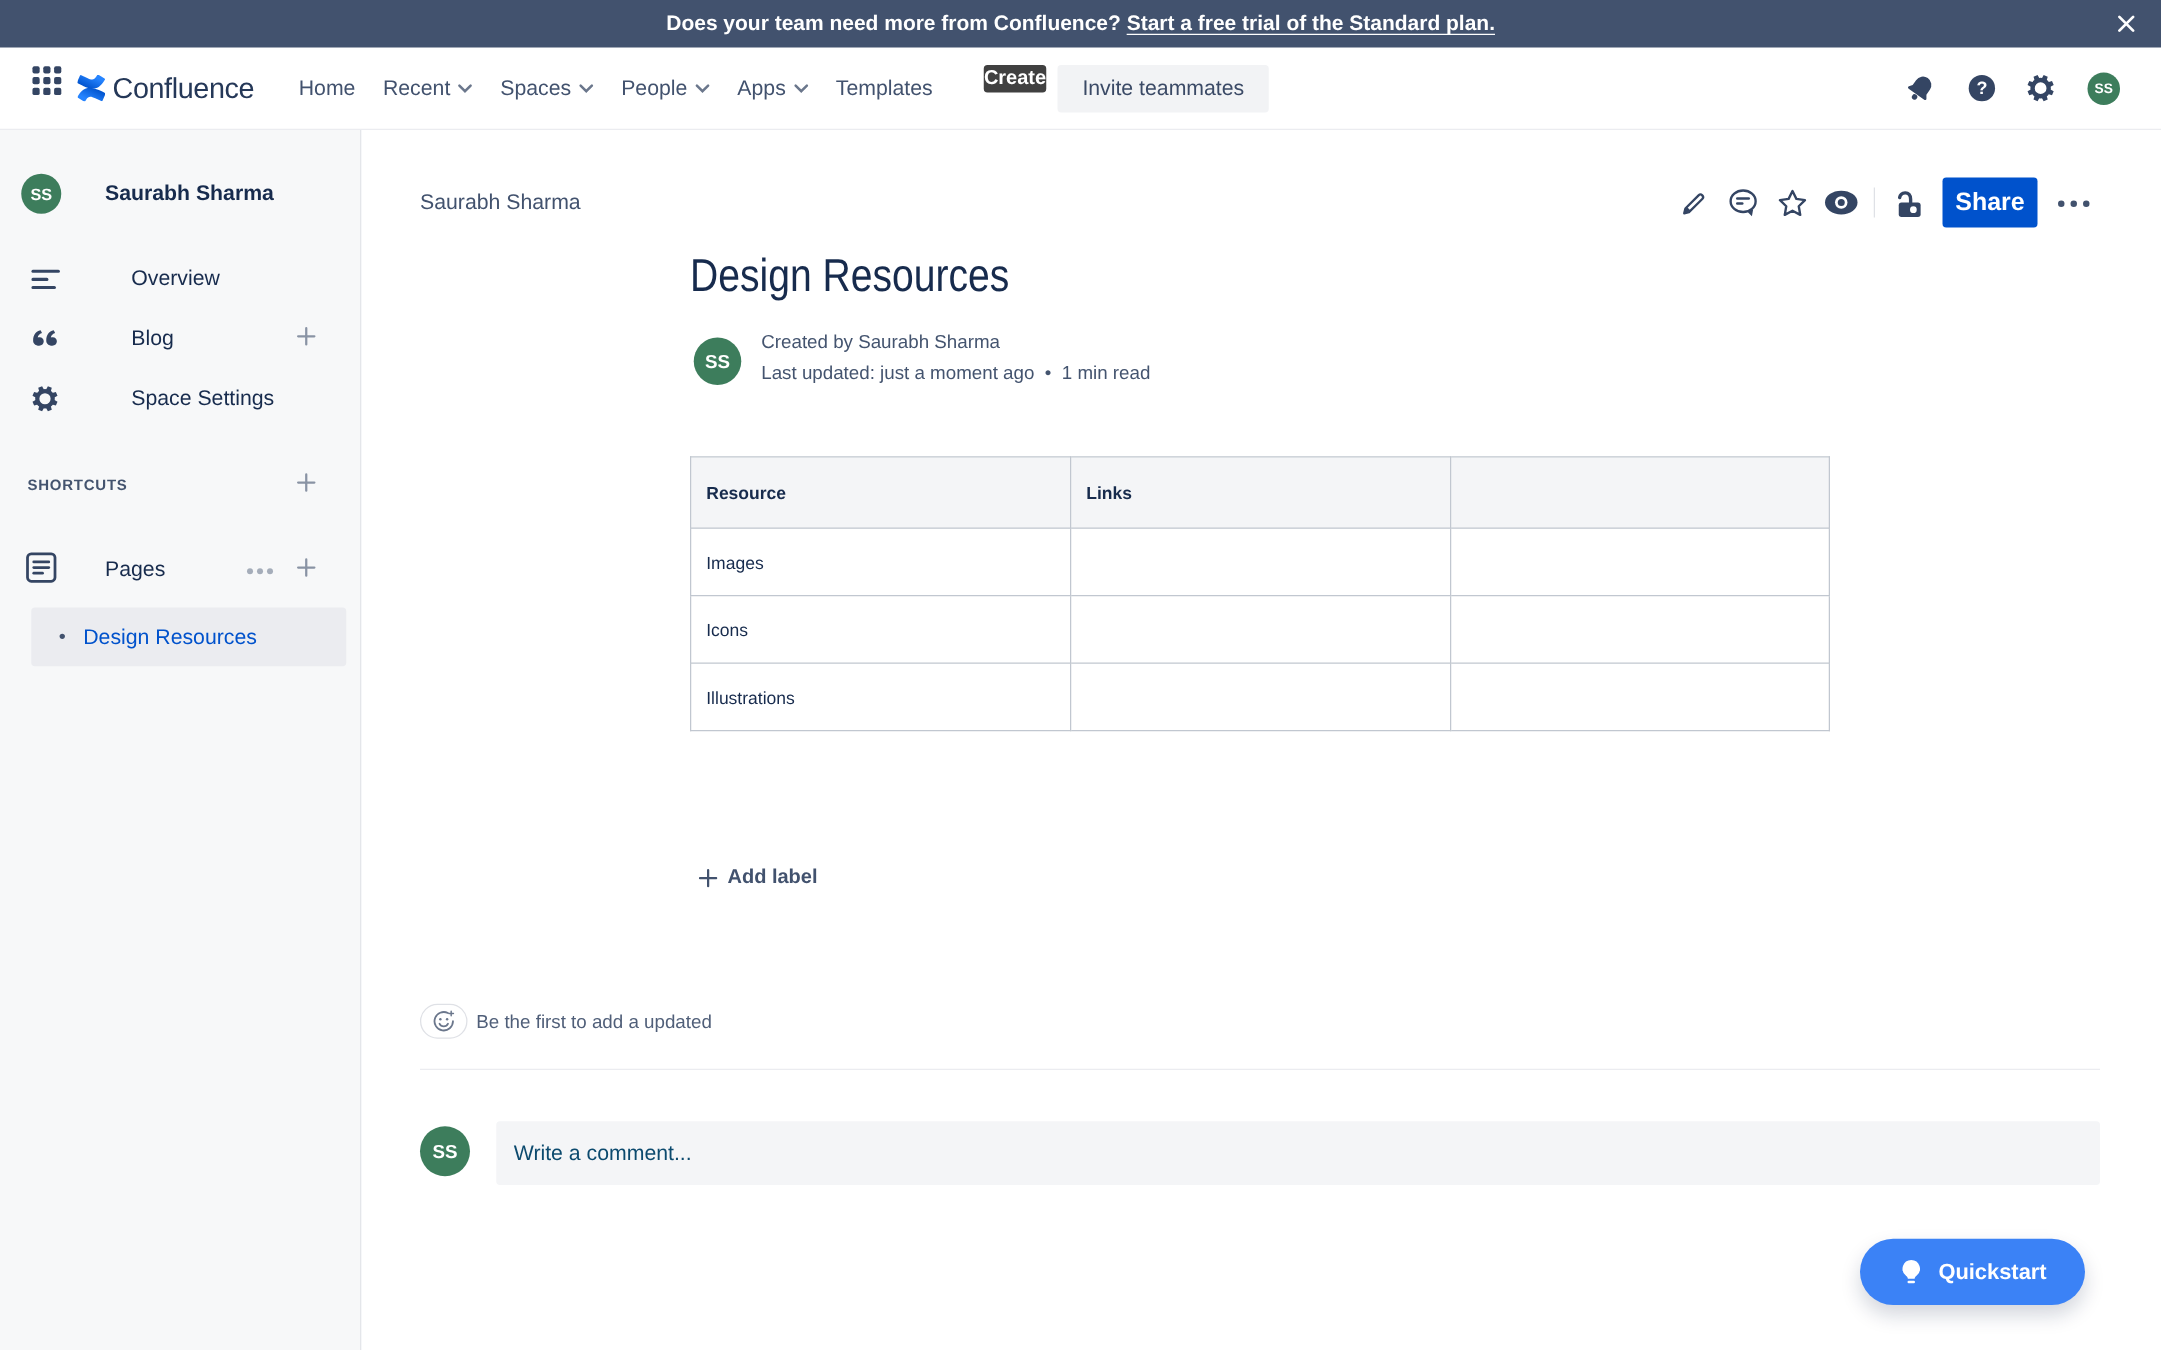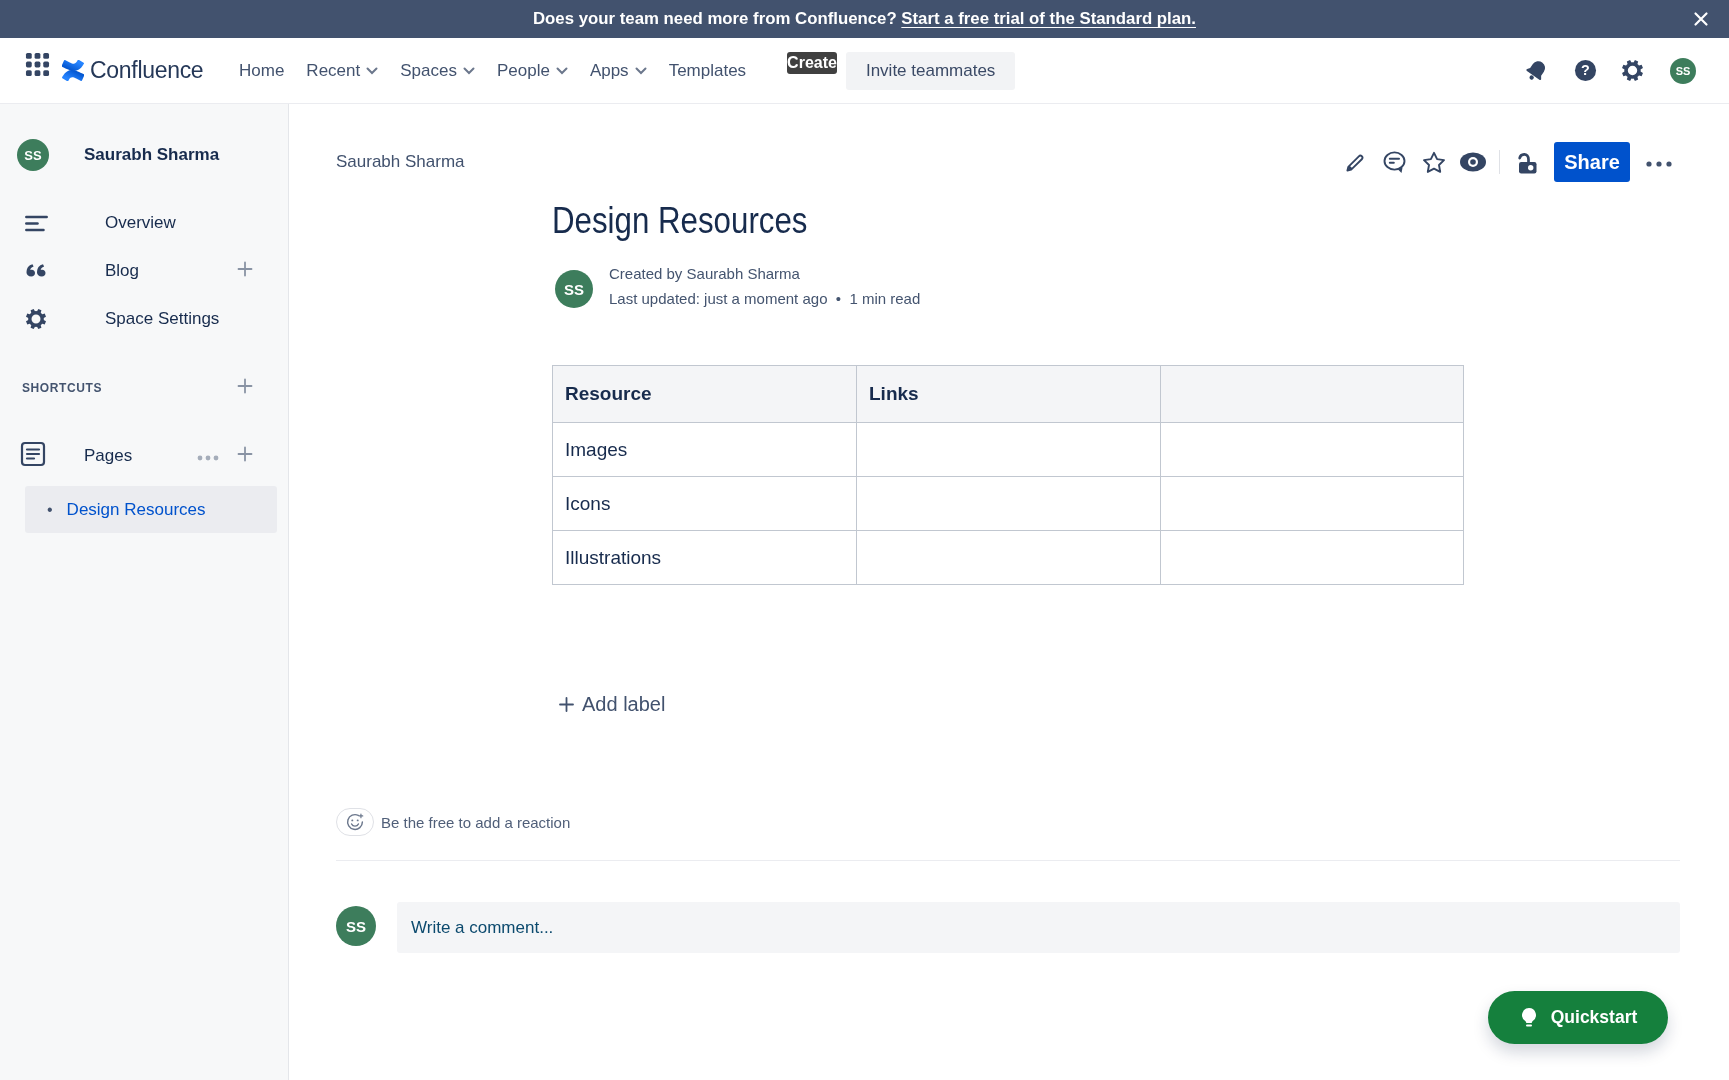--- a/index.html
+++ b/index.html
@@ -74,37 +74,37 @@
   margin-left:8px; }
 .dots3 { margin-left:12px; width:34px; text-align:center; }
 .bodycol { width:912px; margin-left:262px; }
 h1 { font-size:37px; font-weight:500; color:#172B4D; letter-spacing:0;
   margin-top:18px; transform:scaleX(0.845); transform-origin:left; white-space:nowrap; }
 .byline { display:flex; align-items:flex-start; margin-top:28px; padding-left:3px; height:40px; }
 .av40 { width:40px; height:40px; font-size:15px; flex:none; }
 .av38 { width:38px; height:38px; font-size:15px; flex:none; }
 .byline .txt { margin-left:16px; font-size:15px; color:#44546F; line-height:25px; margin-top:-9px; }
 table { border-collapse:collapse; margin-top:55px; width:912px; table-layout:fixed; }
-th,td { border:1px solid #C1C7D0; font-size:19px; color:#172B4D; text-align:left;
+th,td { border:1px solid #C1C7D0; font-size:14px; color:#172B4D; text-align:left;
   padding:0 0 0 12px; height:54px; vertical-align:middle; }
 th { background:#F4F5F7; height:57px; font-weight:700; }
 .addlabel { display:flex; align-items:center; margin-top:108px; color:#42526E;
-  font-size:20px; padding-left:7px; }
+  font-size:16px; padding-left:7px;font-weight:bold; }
 .lowzone { padding:0 49px 0 46px; }
 .reactrow { display:flex; align-items:center; margin-top:92px; }
 .pill { width:38px; height:28px; border:1px solid #DFE1E6; border-radius:14px;
   display:flex; align-items:center; justify-content:center; }
 .reactrow .t { margin-left:7px; font-size:15px; color:#505F79; }
 .hr { height:1px; background:#EBECF0; margin-top:24px; }
 .commentrow { display:flex; align-items:flex-start; margin-top:41px; }
 .commentrow .avatar { margin-top:4px; }
 .cinput { flex:1; margin-left:21px; height:51px; background:#F4F5F7; border-radius:3px;
   display:flex; align-items:center; padding-left:14px; color:#0c4a6e; font-size:17px; }
 .quickstart { position:absolute; right:61px; bottom:36px; width:180px; height:53px;
-  background:#15803d; border-radius:27px; color:#fff; display:flex; align-items:center;
+  background:#3b82f6; border-radius:27px; color:#fff; display:flex; align-items:center;
   justify-content:center; font-size:17.5px; font-weight:600;
   box-shadow:0 8px 16px rgba(9,30,66,0.18); }
 .quickstart svg { margin-right:12px; }
 </style>
 </head>
 <body>
 <div class="banner">
   <span>Does your team need more from Confluence?&nbsp;<a>Start a free trial of the Standard plan.</a></span>
   <span class="close">
     <svg width="16" height="16" viewBox="0 0 16 16">
@@ -350,21 +350,21 @@
     <div class="reactrow">
       <span class="pill">
           <svg width="18" height="18" viewBox="0 0 20 20">
             <path d="M18.2 10 a8.2 8.2 0 1 1-4.5-7.3" fill="none" stroke="#6B778C" stroke-width="1.6" stroke-linecap="round"></path>
             <circle cx="7" cy="8.2" r="1.1" fill="#6B778C"></circle>
             <circle cx="13" cy="8.2" r="1.1" fill="#6B778C"></circle>
             <path d="M6.2 12.2 a4.2 4.2 0 0 0 7.6 0" fill="none" stroke="#6B778C" stroke-width="1.6" stroke-linecap="round"></path>
             <path d="M16.6 1.2 v4 M14.6 3.2 h4" stroke="#6B778C" stroke-width="1.3" stroke-linecap="round"></path>
           </svg>
         </span>
-      <span class="t">Be the free to add a reaction</span>
+      <span class="t">Be the first to add a updated</span>
     </div>
     <div class="hr"></div>
     <div class="commentrow">
       <span class="avatar av40">SS</span>
       <div class="cinput">Write a comment...</div>
     </div>
   </div>
 </div>
 <div class="quickstart">
   <svg width="20" height="22" viewBox="0 0 20 22">

